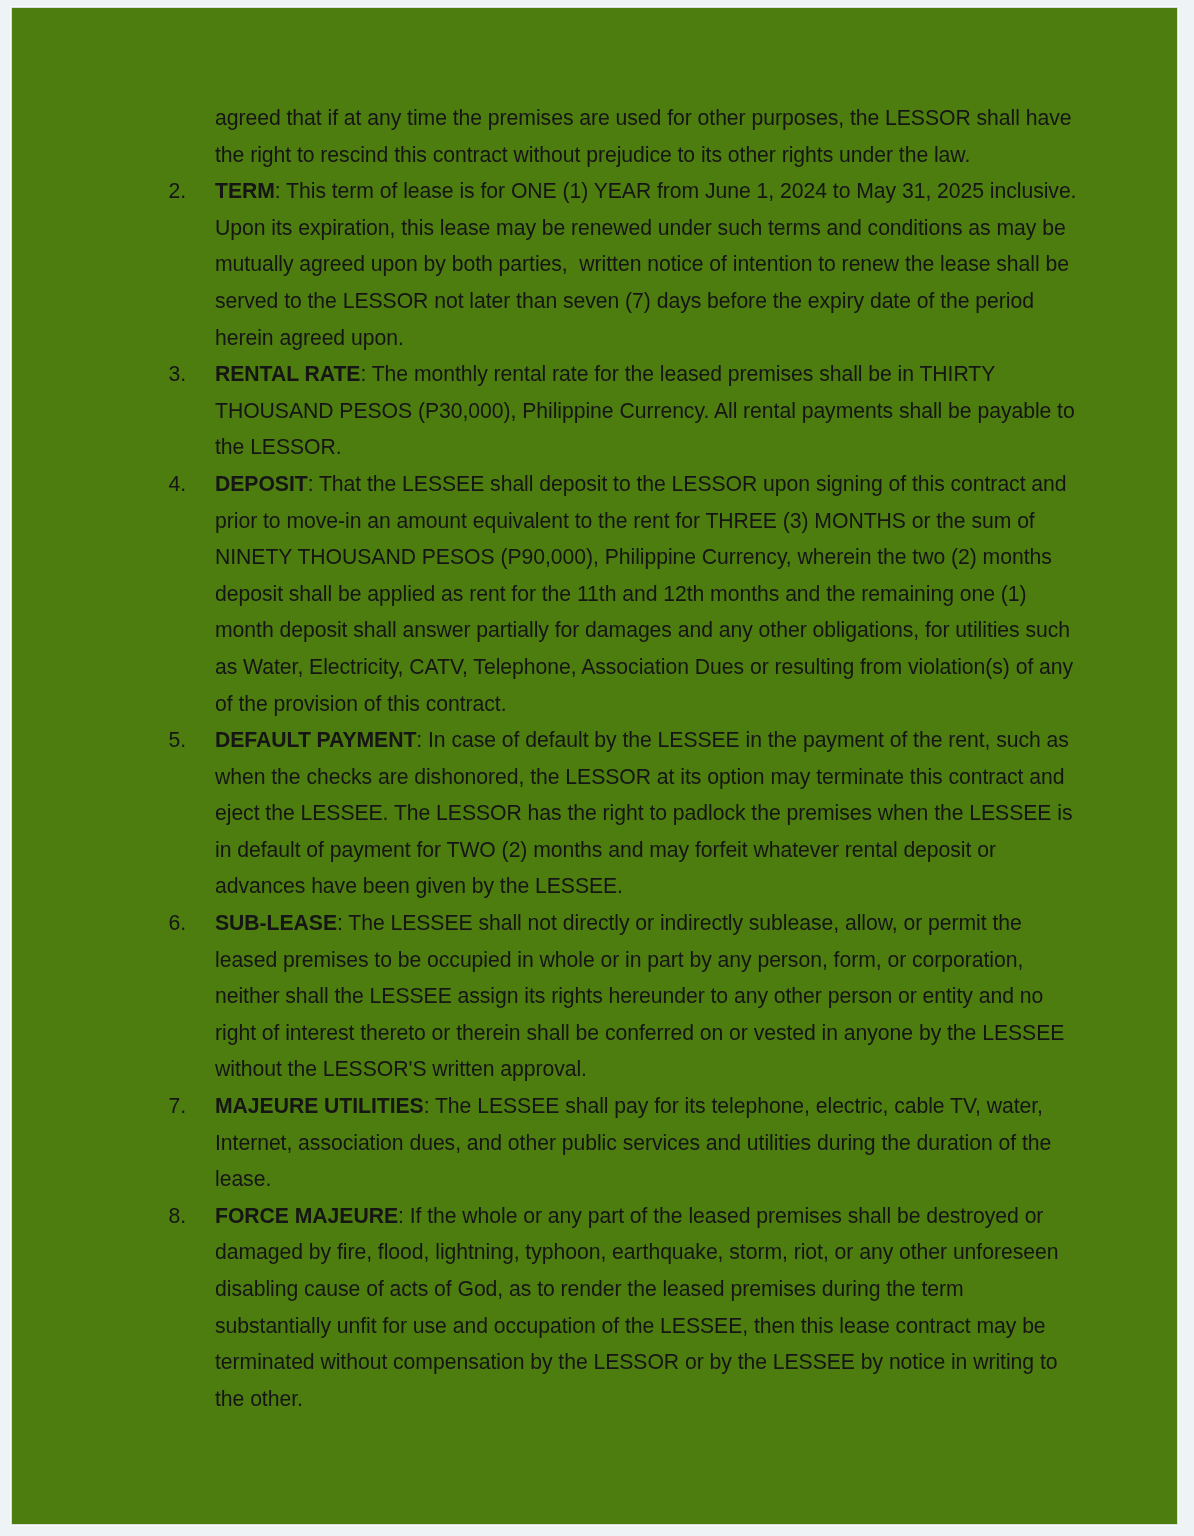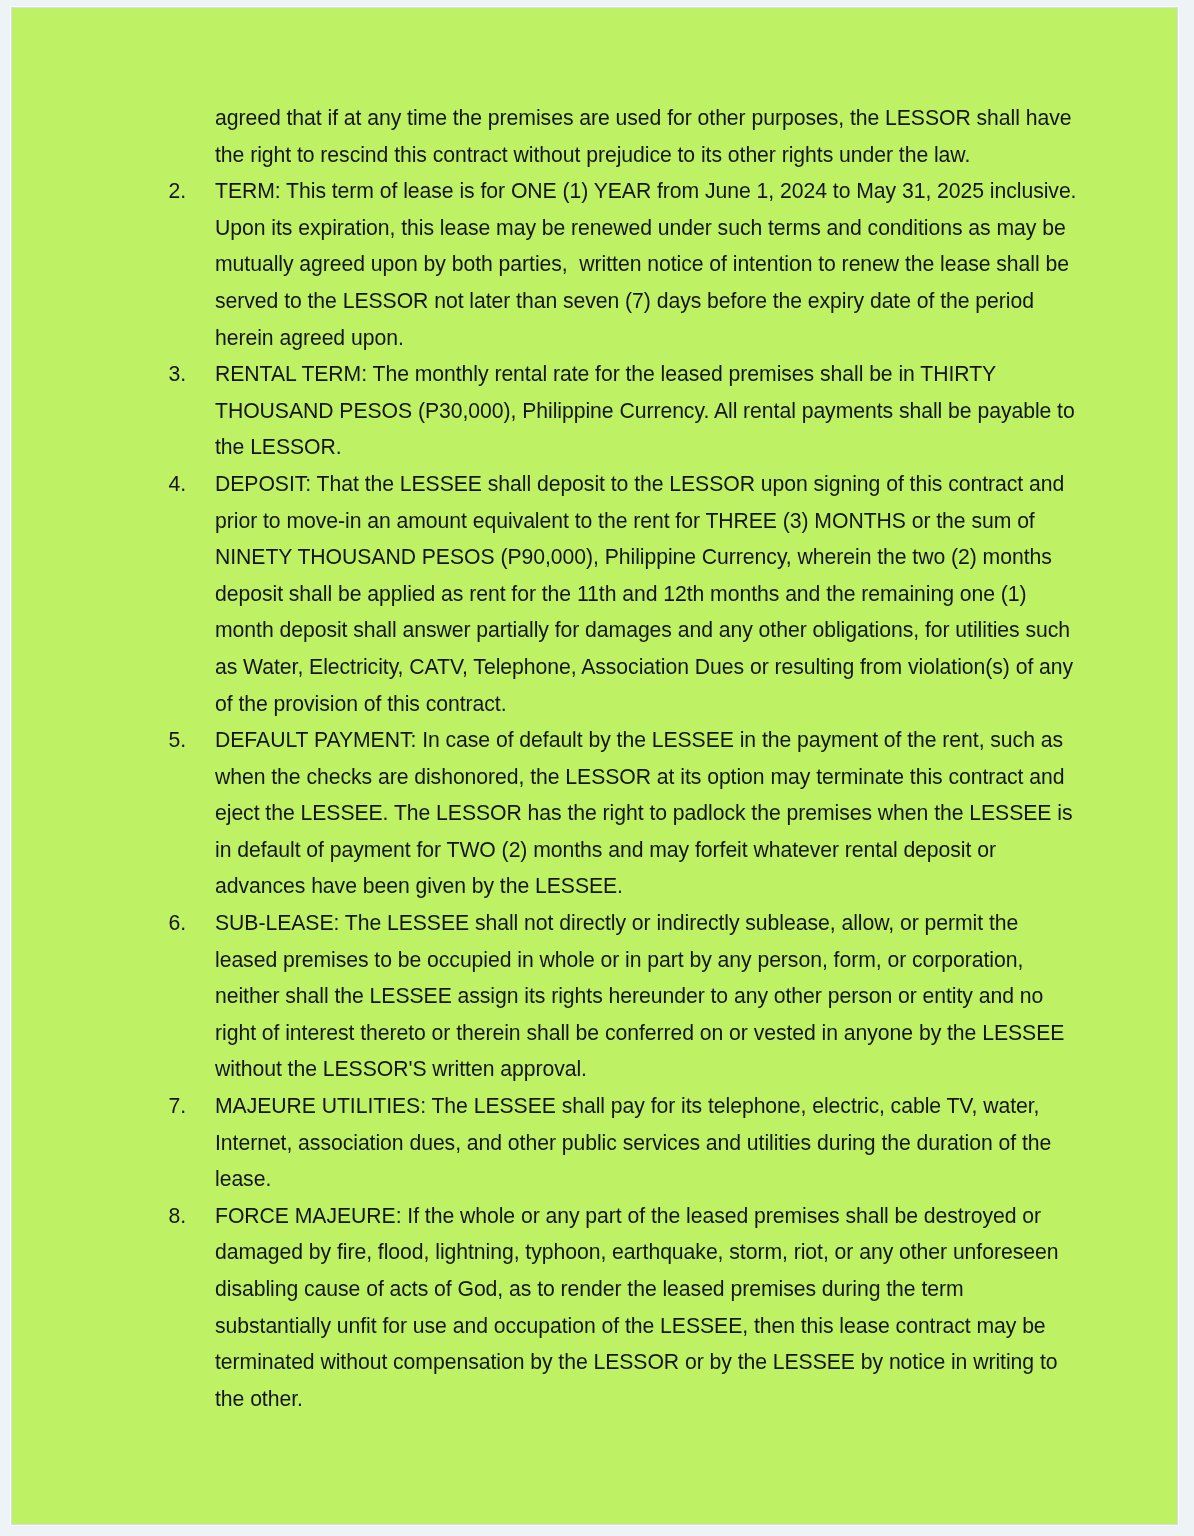--- a/index.html
+++ b/index.html
@@ -24,21 +24,21 @@
     overflow: hidden;
   }
 
   
   .page {
     position: absolute;
     left: 11px;
     top: 7px;
     width: 1167px;
     height: 1518px;
-    background: #bef264;
+    background: #4d7c0f;
     border: 1px solid #d8dde1;
     box-sizing: border-box;
     box-shadow: 0 0 0 1px rgba(255,255,255,0.6);
   }
 
   .page-inner {
     position: absolute;
     left: 0;
     top: 0;
     right: 0;
@@ -76,42 +76,42 @@
     left: 0;
     top: 0;
     width: 82px;
     text-align: right;
     color: #151515;
     font-size: 21.2px;
     line-height: 36.6px;
   }
 
   .lead {
-    font-weight: normal;
+    font-weight: bold;
   }
 
   .body-text {
     white-space: pre-wrap;
   }
 
   
   .para .body-text {
     display: inline;
   }
 </style>
 </head>
 <body>
 
 <div class="viewport">
   <div class="page">
     <div class="page-inner">
       <div class="clause-list" id="clause-list">
           <p class="para continuation"><span class="marker"></span><span class="body-text">agreed that if at any time the premises are used for other purposes, the LESSOR shall have the right to rescind this contract without prejudice to its other rights under the law.</span></p>
           <p class="para"><span class="marker">2.</span><span class="lead">TERM</span><span class="body-text">: This term of lease is for ONE (1) YEAR from June 1, 2024 to May 31, 2025 inclusive. Upon its expiration, this lease may be renewed under such terms and conditions as may be mutually agreed upon by both parties,  written notice of intention to renew the lease shall be served to the LESSOR not later than seven (7) days before the expiry date of the period herein agreed upon.</span></p>
-          <p class="para"><span class="marker">3.</span><span class="lead">RENTAL TERM</span><span class="body-text">: The monthly rental rate for the leased premises shall be in THIRTY THOUSAND PESOS (P30,000), Philippine Currency. All rental payments shall be payable to the LESSOR.</span></p>
+          <p class="para"><span class="marker">3.</span><span class="lead">RENTAL RATE</span><span class="body-text">: The monthly rental rate for the leased premises shall be in THIRTY THOUSAND PESOS (P30,000), Philippine Currency. All rental payments shall be payable to the LESSOR.</span></p>
           <p class="para"><span class="marker">4.</span><span class="lead">DEPOSIT</span><span class="body-text">: That the LESSEE shall deposit to the LESSOR upon signing of this contract and prior to move-in an amount equivalent to the rent for THREE (3) MONTHS or the sum of NINETY THOUSAND PESOS (P90,000), Philippine Currency, wherein the two (2) months deposit shall be applied as rent for the 11th and 12th months and the remaining one (1) month deposit shall answer partially for damages and any other obligations, for utilities such as Water, Electricity, CATV, Telephone, Association Dues or resulting from violation(s) of any of the provision of this contract.</span></p>
           <p class="para"><span class="marker">5.</span><span class="lead">DEFAULT PAYMENT</span><span class="body-text">: In case of default by the LESSEE in the payment of the rent, such as when the checks are dishonored, the LESSOR at its option may terminate this contract and eject the LESSEE. The LESSOR has the right to padlock the premises when the LESSEE is in default of payment for TWO (2) months and may forfeit whatever rental deposit or advances have been given by the LESSEE.</span></p>
           <p class="para"><span class="marker">6.</span><span class="lead">SUB-LEASE</span><span class="body-text">: The LESSEE shall not directly or indirectly sublease, allow, or permit the leased premises to be occupied in whole or in part by any person, form, or corporation, neither shall the LESSEE assign its rights hereunder to any other person or entity and no right of interest thereto or therein shall be conferred on or vested in anyone by the LESSEE without the LESSOR'S written approval.</span></p>
           <p class="para"><span class="marker">7.</span><span class="lead">MAJEURE UTILITIES</span><span class="body-text">: The LESSEE shall pay for its telephone, electric, cable TV, water, Internet, association dues, and other public services and utilities during the duration of the lease.</span></p>
           <p class="para"><span class="marker">8.</span><span class="lead">FORCE MAJEURE</span><span class="body-text">: If the whole or any part of the leased premises shall be destroyed or damaged by fire, flood, lightning, typhoon, earthquake, storm, riot, or any other unforeseen disabling cause of acts of God, as to render the leased premises during the term substantially unfit for use and occupation of the LESSEE, then this lease contract may be terminated without compensation by the LESSOR or by the LESSEE by notice in writing to the other.</span></p>
         </div>
     </div>
   </div>
 </div>
 

